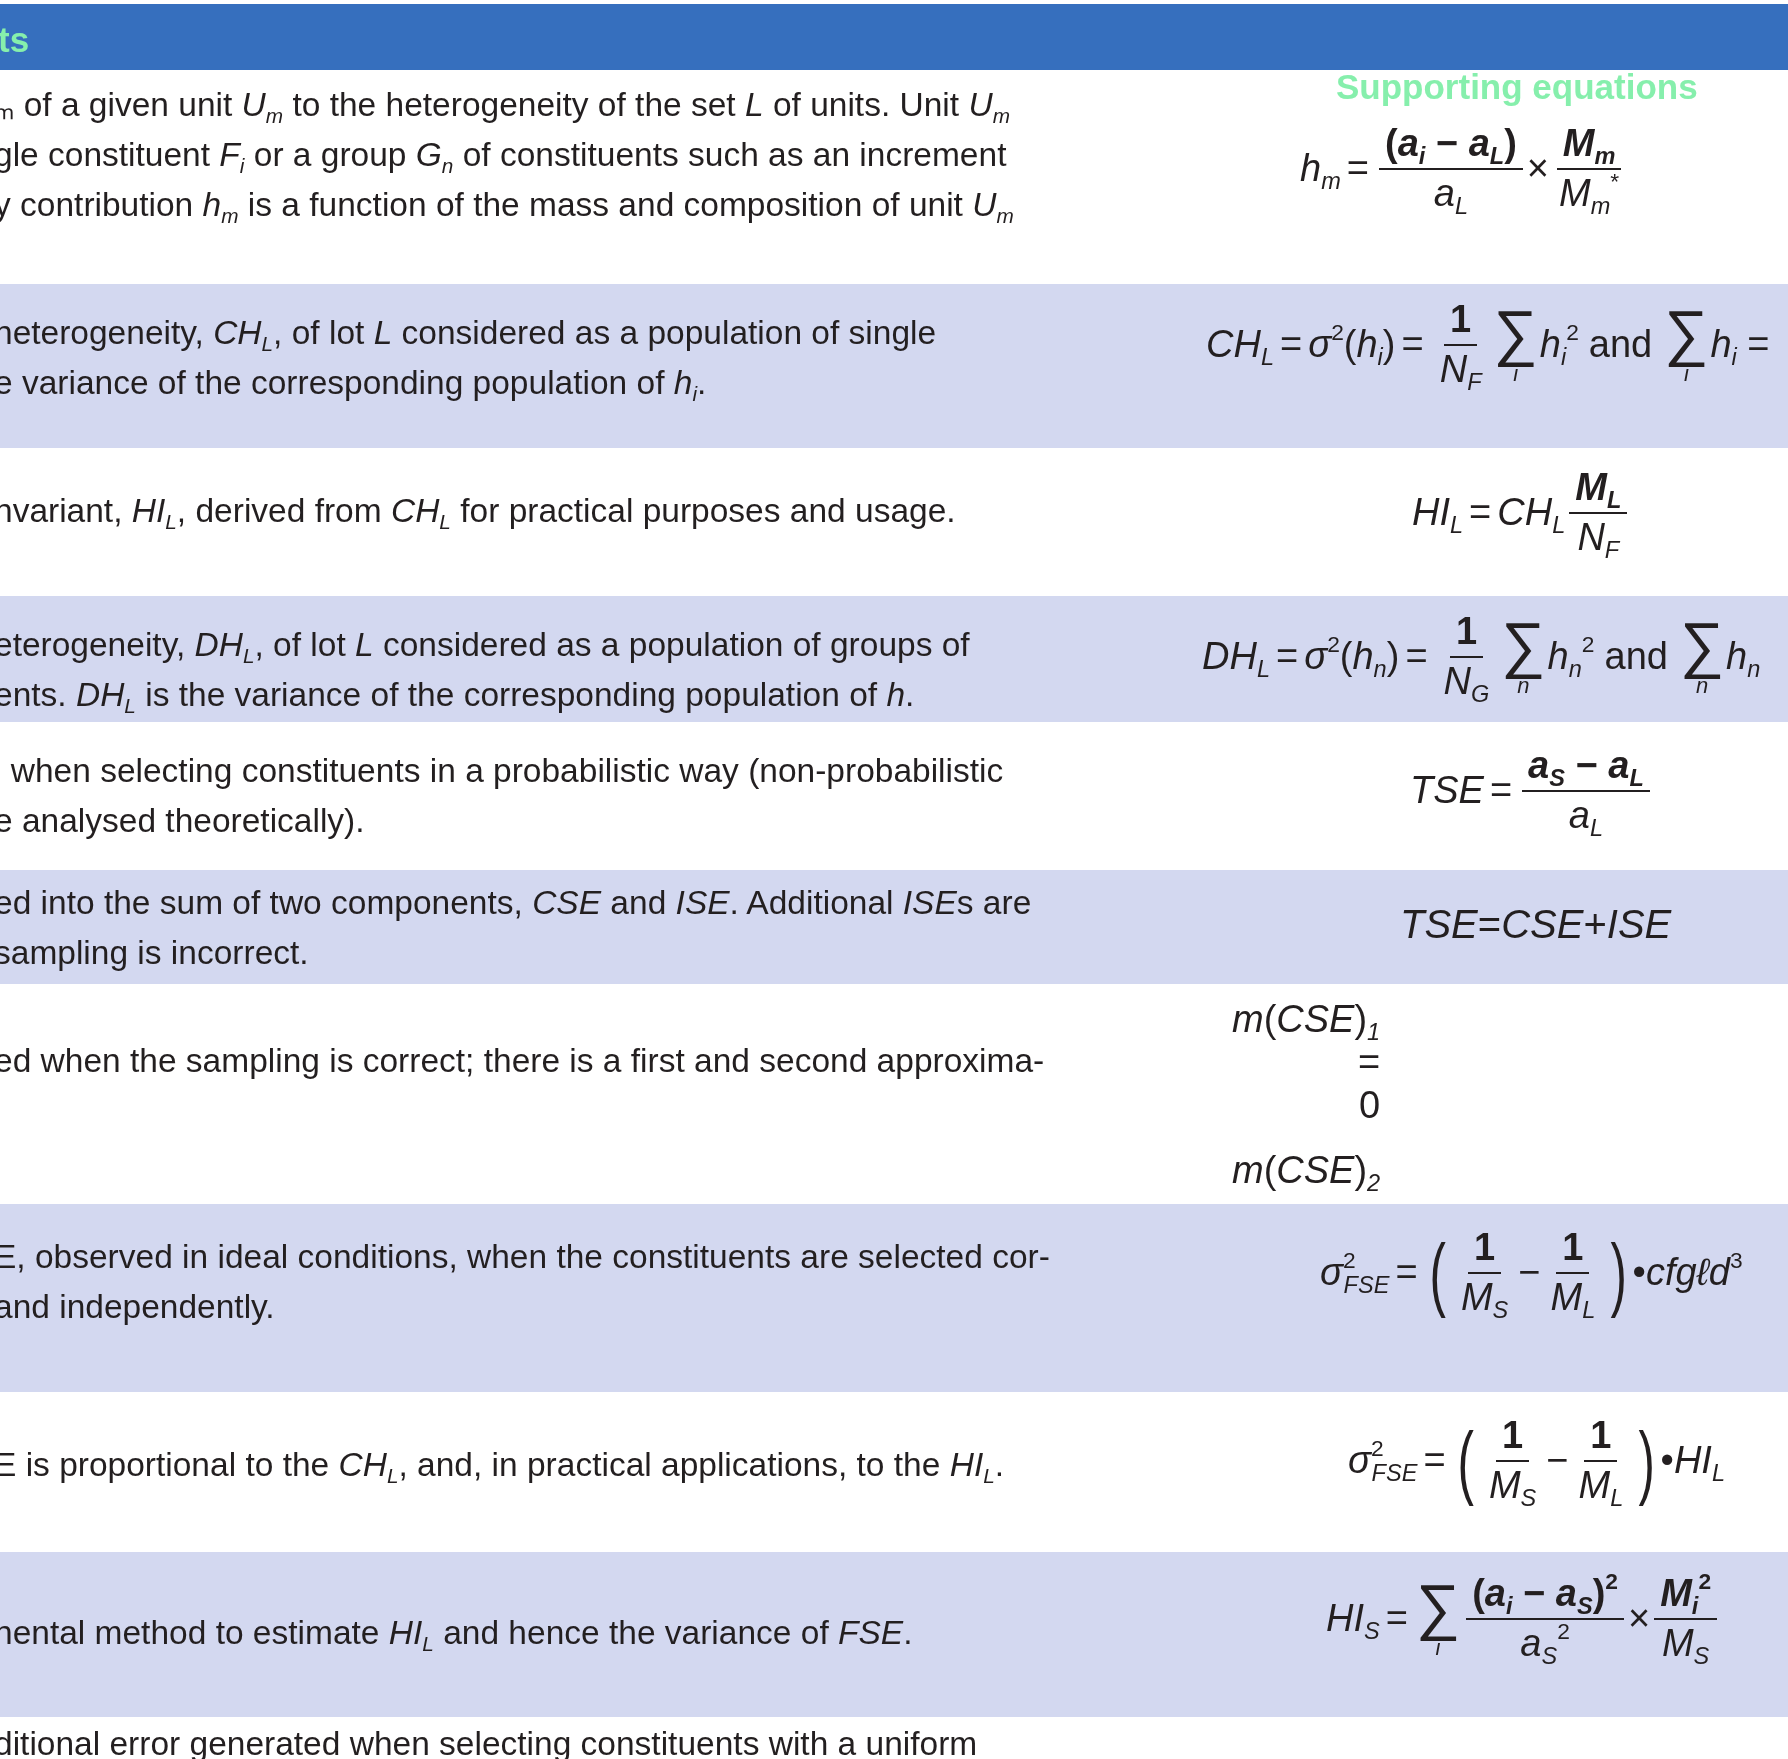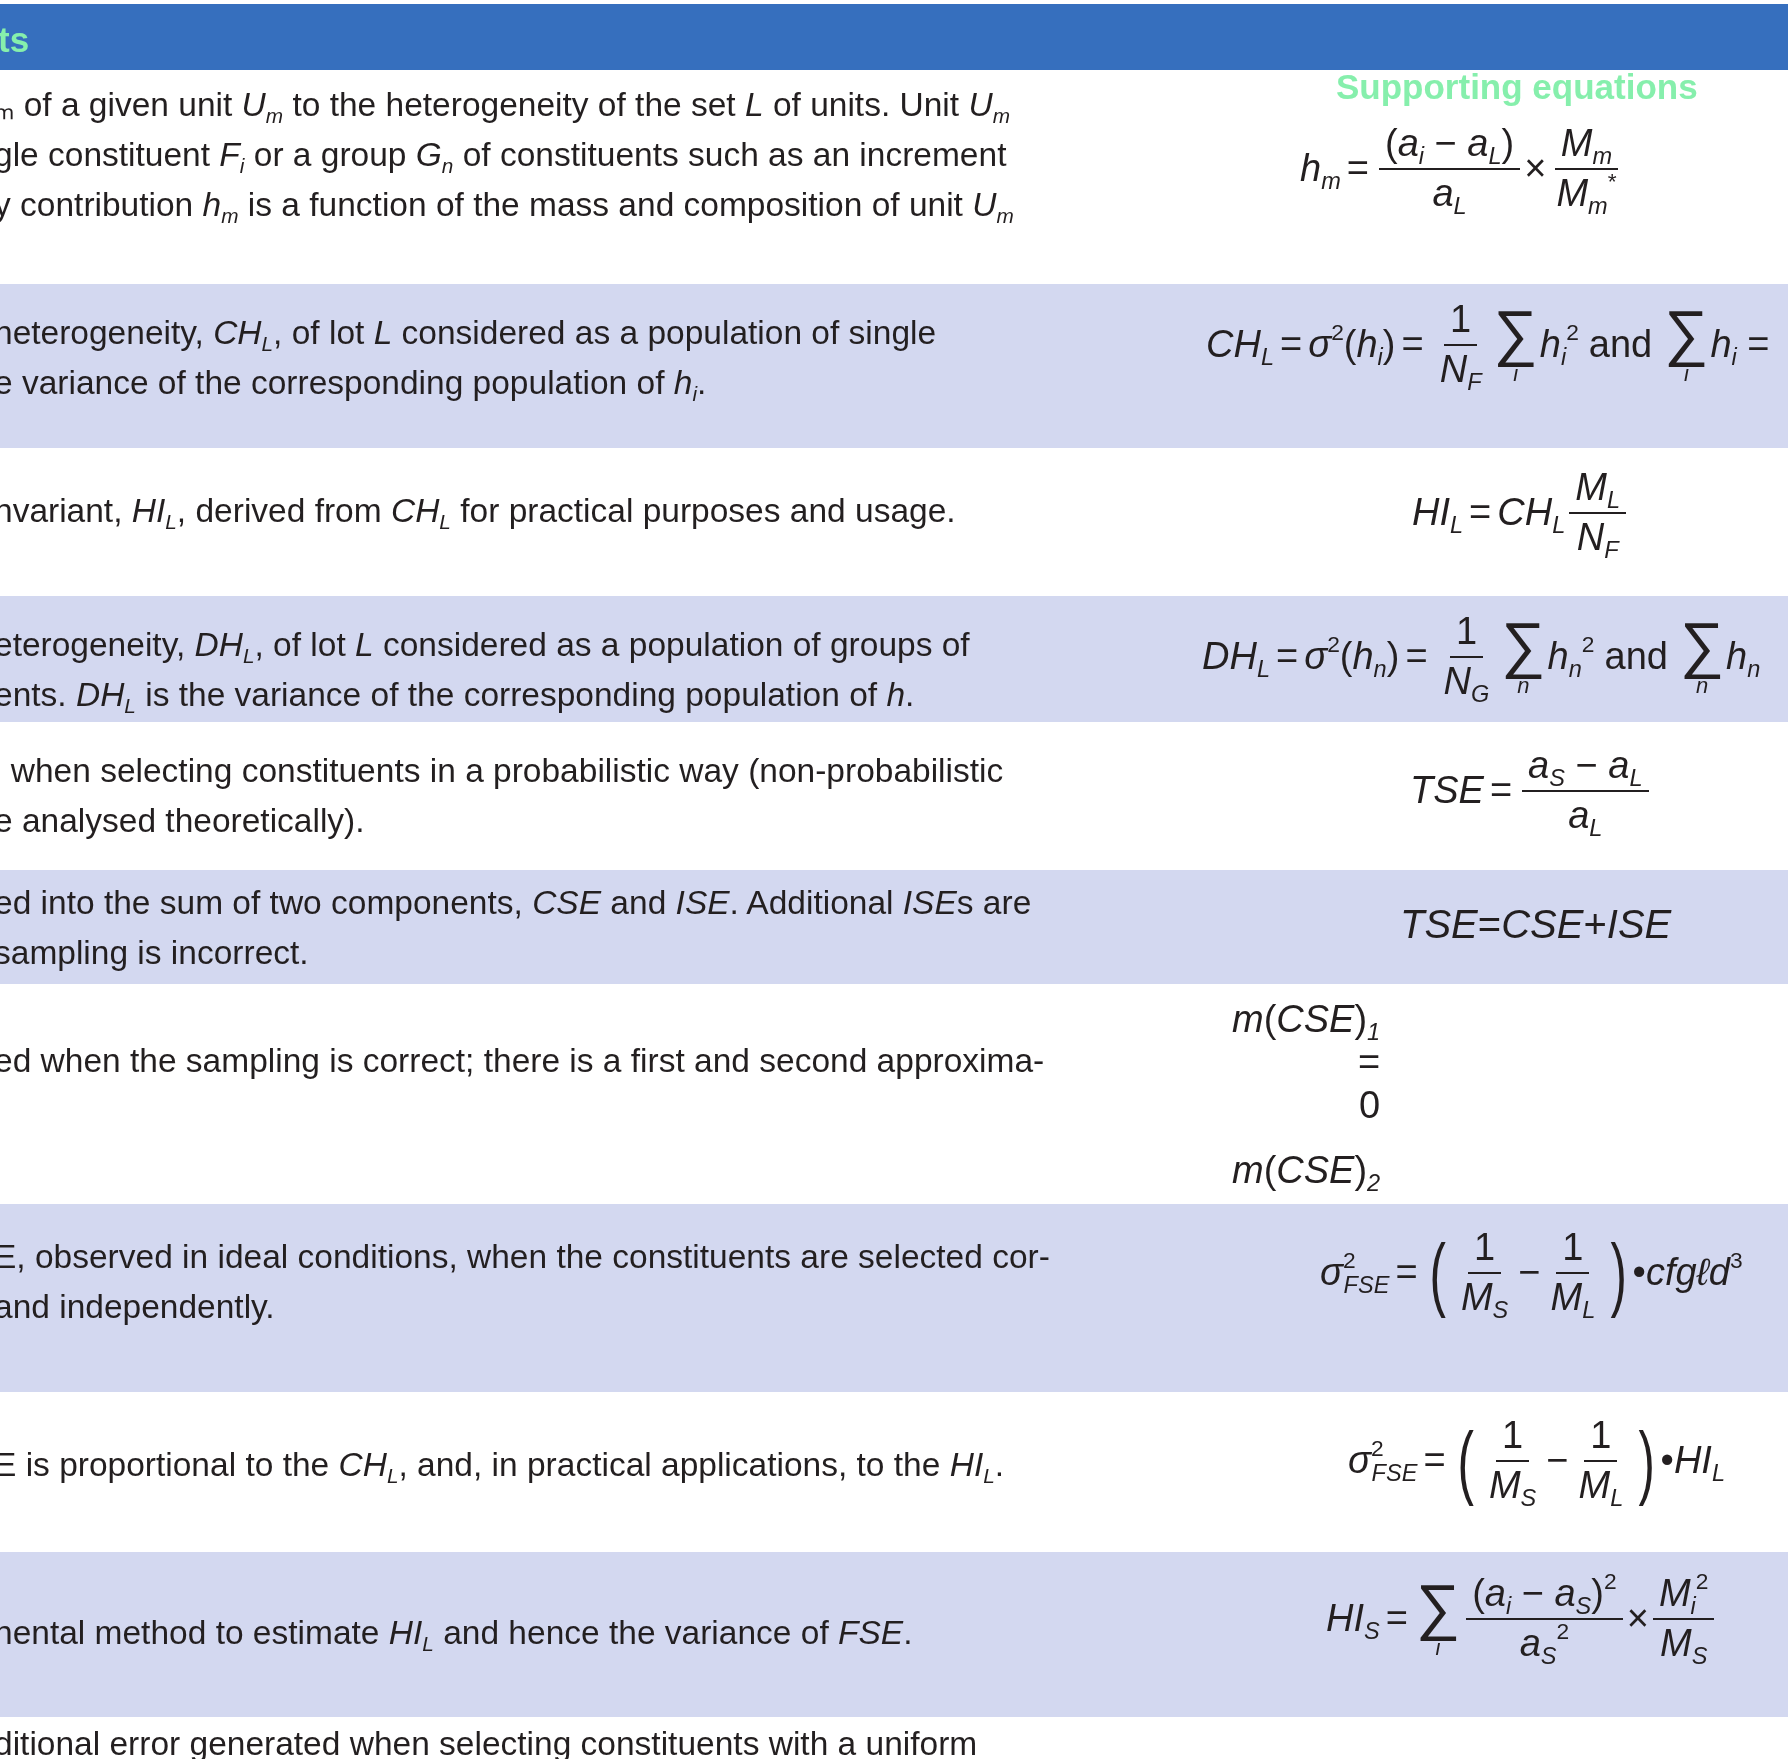--- a/index.html
+++ b/index.html
@@ -25,21 +25,21 @@
   .desc .line { display: block; }
   i { font-style: italic; }
   sub.s { font-size: 0.62em; vertical-align: -0.35em; font-style: italic; line-height: 0; }
   sup.p { font-size: 0.6em; vertical-align: 0.75em; line-height: 0; }
   .eq {
     position: absolute; font-size: 38px; white-space: nowrap;
     display: flex; align-items: center;
   }
   .eq .sym { margin: 0 6px; }
   .frac { display: inline-flex; flex-direction: column; align-items: center; margin: 0 4px; vertical-align: middle; }
-  .frac .num { padding: 0 6px 2px; border-bottom: 2px solid #231f20; line-height: 1.15; }
+  .frac .num { padding: 0 6px 2px; border-bottom: 2px solid #231f20; line-height: 1.15; font-weight: bold; }
   .frac .den { padding: 2px 6px 0; line-height: 1.15; }
   .sum { display: inline-flex; flex-direction: column; align-items: center; margin: 0 2px; }
   .sum .sig { font-size: 62px; line-height: 0.95; }
   .sum .idx { font-size: 22px; font-style: italic; line-height: 1; }
   .big-paren { font-size: 82px; font-weight: 100; line-height: 1; transform: scaleX(0.6); display: inline-block; }
   .eq-stack { position: absolute; font-size: 38px; white-space: nowrap; }
   .eq-stack .eqline { display: flex; align-items: flex-end; flex-direction: column; }
 </style>
 </head>
 <body>

